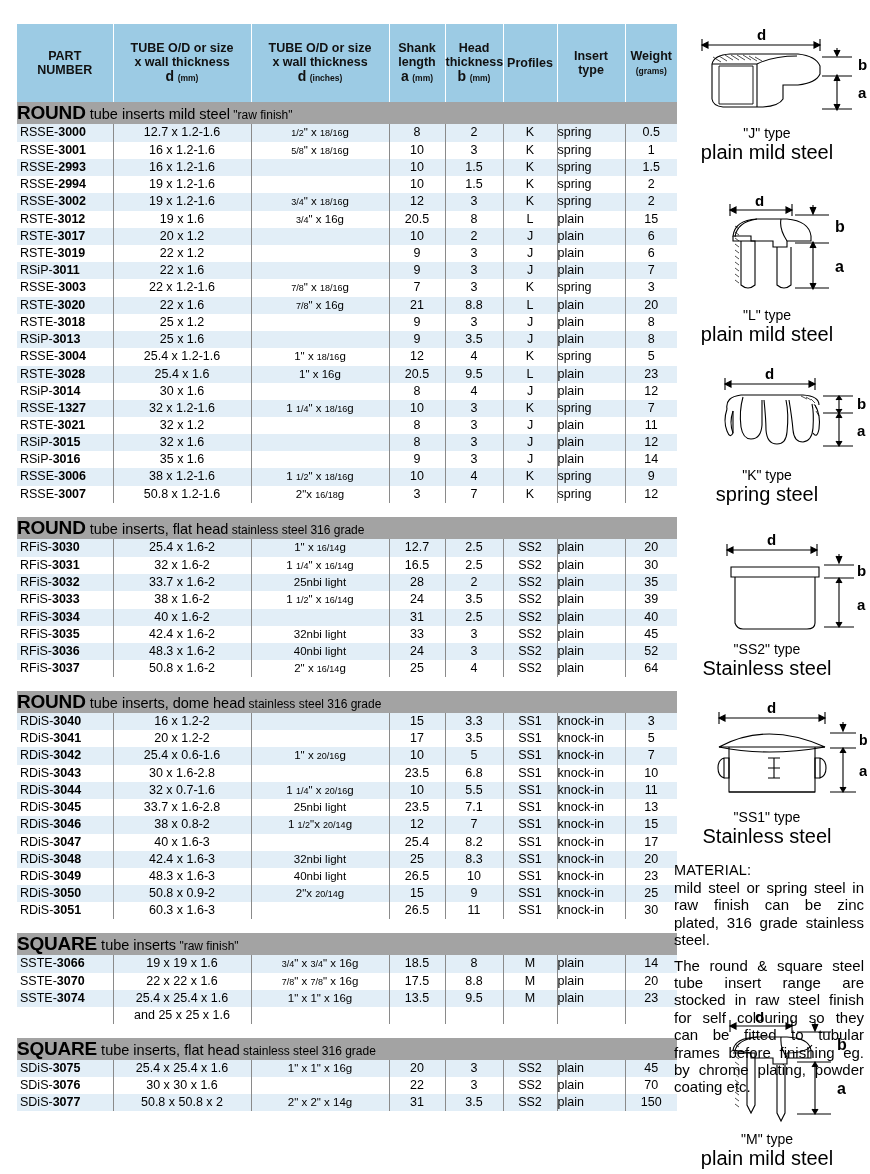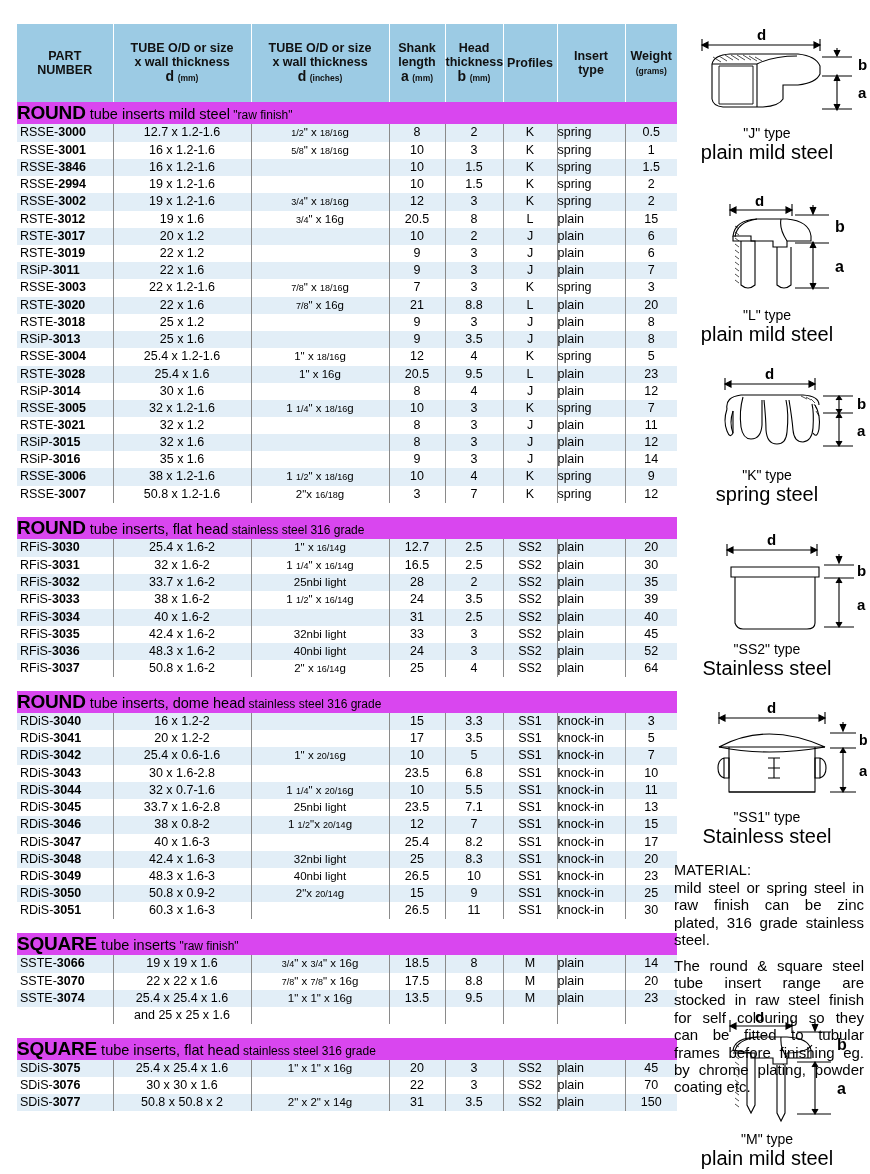--- a/index.html
+++ b/index.html
@@ -32,21 +32,21 @@
     border-right:1px solid #ffffff;
     height:78px;
     color:#111;
   }
   thead th:last-child{border-right:none;}
   thead th .sm{font-size:8.5px;font-weight:bold;}
   thead th .big{font-size:14px;}
 
   
   td.section{
-    background:#d946ef;
+    background:#a3a3a3;
     padding:7px 0 2px 2px;
     border:none;
     white-space:nowrap;
   }
   td.section .kw{font-size:19px;font-weight:bold;letter-spacing:-0.2px;}
   td.section .m1{font-size:14.5px;font-weight:normal;}
   td.section .m2{font-size:12px;font-weight:normal;}
   tr.spacer td{height:14px;background:#fff;border:none;}
 
   
@@ -157,21 +157,21 @@
             <td class="part">RSSE-<b>3001</b></td>
             <td class="mm">16 x 1.2-1.6</td>
             <td class="inch"><span class="frac">5/8</span>" x <span class="frac">18/16</span>g</td>
             <td class="num">10</td>
             <td class="num">3</td>
             <td class="prof">K</td>
             <td class="ins">spring</td>
             <td class="num">1</td>
           </tr>
           <tr class="drow alt">
-            <td class="part">RSSE-<b>3846</b></td>
+            <td class="part">RSSE-<b>2993</b></td>
             <td class="mm">16 x 1.2-1.6</td>
             <td class="inch"></td>
             <td class="num">10</td>
             <td class="num">1.5</td>
             <td class="prof">K</td>
             <td class="ins">spring</td>
             <td class="num">1.5</td>
           </tr>
           <tr class="drow">
             <td class="part">RSSE-<b>2994</b></td>
@@ -297,21 +297,21 @@
             <td class="part">RSiP-<b>3014</b></td>
             <td class="mm">30 x 1.6</td>
             <td class="inch"></td>
             <td class="num">8</td>
             <td class="num">4</td>
             <td class="prof">J</td>
             <td class="ins">plain</td>
             <td class="num">12</td>
           </tr>
           <tr class="drow alt">
-            <td class="part">RSSE-<b>3005</b></td>
+            <td class="part">RSSE-<b>1327</b></td>
             <td class="mm">32 x 1.2-1.6</td>
             <td class="inch">1 <span class="frac">1/4</span>" x <span class="frac">18/16</span>g</td>
             <td class="num">10</td>
             <td class="num">3</td>
             <td class="prof">K</td>
             <td class="ins">spring</td>
             <td class="num">7</td>
           </tr>
           <tr class="drow">
             <td class="part">RSTE-<b>3021</b></td>

